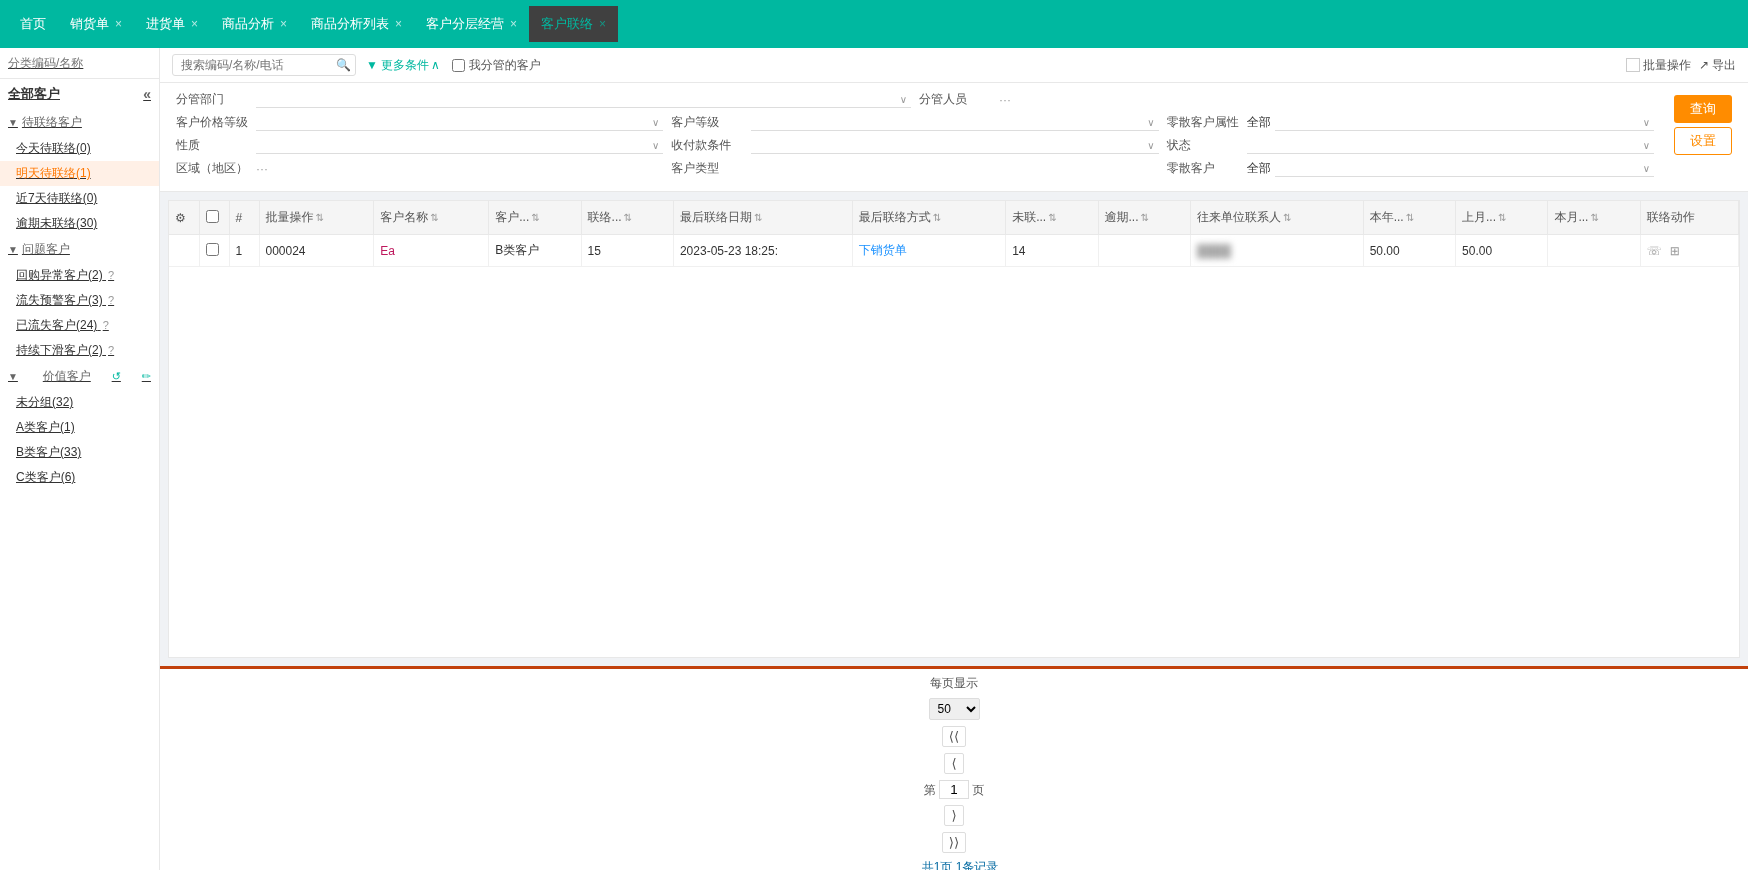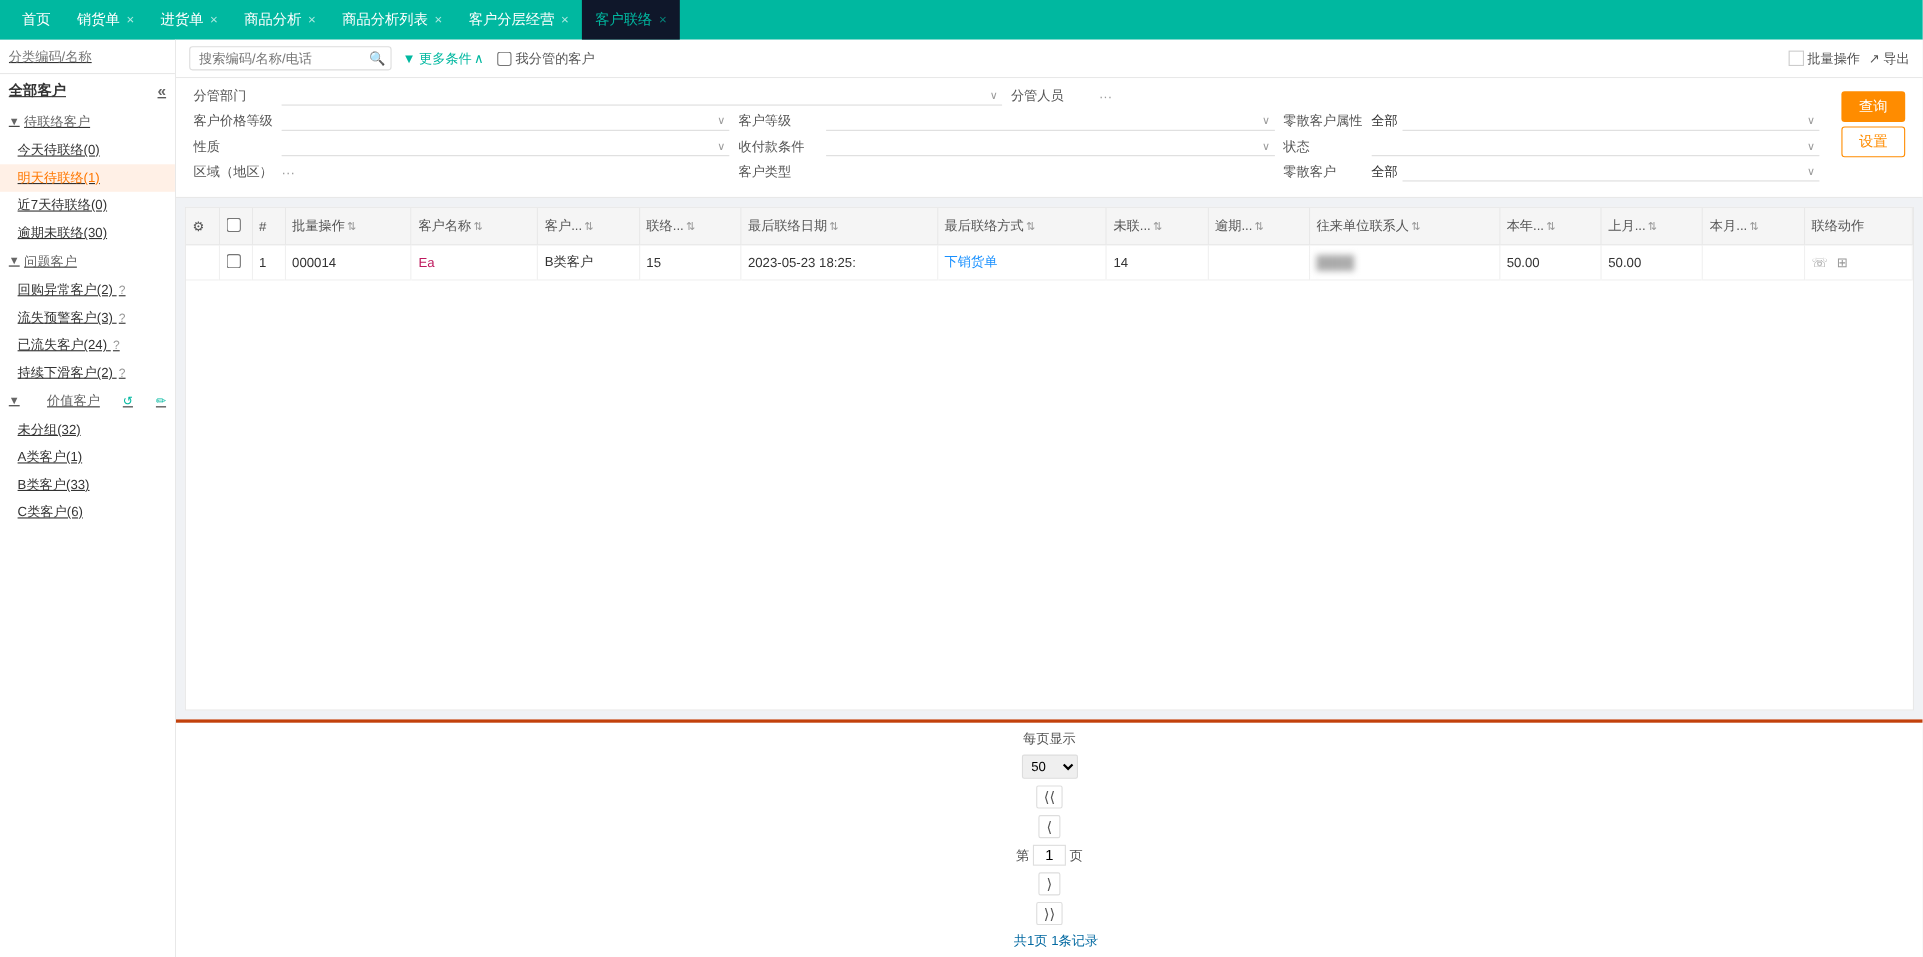--- a/index.html
+++ b/index.html
@@ -1,37 +1,37 @@
 <!DOCTYPE html>
 <html><head>
   <meta charset="utf-8">
   <style>
     * { margin: 0; padding: 0; box-sizing: border-box; }
     body { font-family: 'Microsoft YaHei', Arial, sans-serif; font-size: 12px; background: #f0f2f5; color: #333; }
 
     
     .top-nav {
       background: #00b8a0;
-      height: 36px;
+      height: 48px;
       display: flex;
       align-items: center;
       padding: 0 8px;
     }
     .top-nav .nav-item {
       padding: 0 12px;
       height: 36px;
       display: flex;
       align-items: center;
       color: #fff;
       cursor: pointer;
       font-size: 13px;
       position: relative;
     }
     .top-nav .nav-item.active {
-      background: #0f172a;
+      background: #404040;
       color: #00b8a0;
     }
     .top-nav .nav-item .close-btn {
       margin-left: 6px;
       font-size: 12px;
       opacity: 0.7;
     }
 
     
     .main-layout {
@@ -579,21 +579,21 @@
                 </span></th>
             <th><span>联络动作</span></th>
           </tr>
         </thead>
         <tbody id="table-body">
 
         <tr>
       <td></td>
       <td><input type="checkbox" style=""></td>
       <td>1</td>
-      <td>000014</td>
+      <td>000024</td>
       <td style="cursor:pointer;color:#be185d;">Ea</td>
       <td>B类客户</td>
       <td>15</td>
       <td>2023-05-23 18:25:</td>
       <td class="link-cell">下销货单</td>
       <td>14</td>
       <td></td>
       <td><span class="blurred">████</span></td>
       <td>50.00</td>
       <td>50.00</td>

